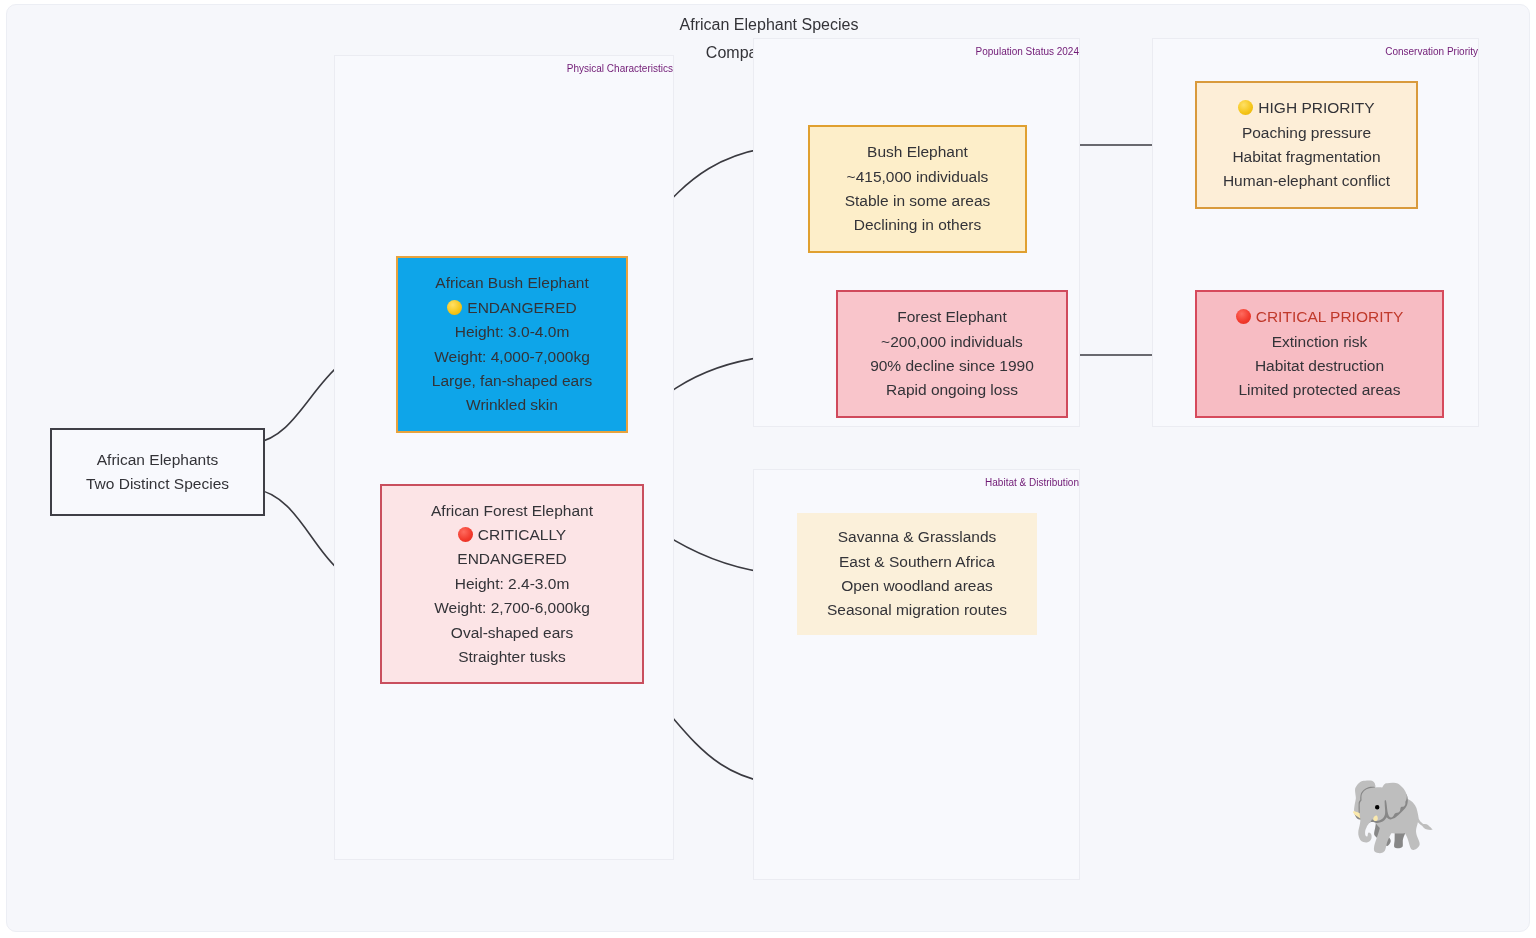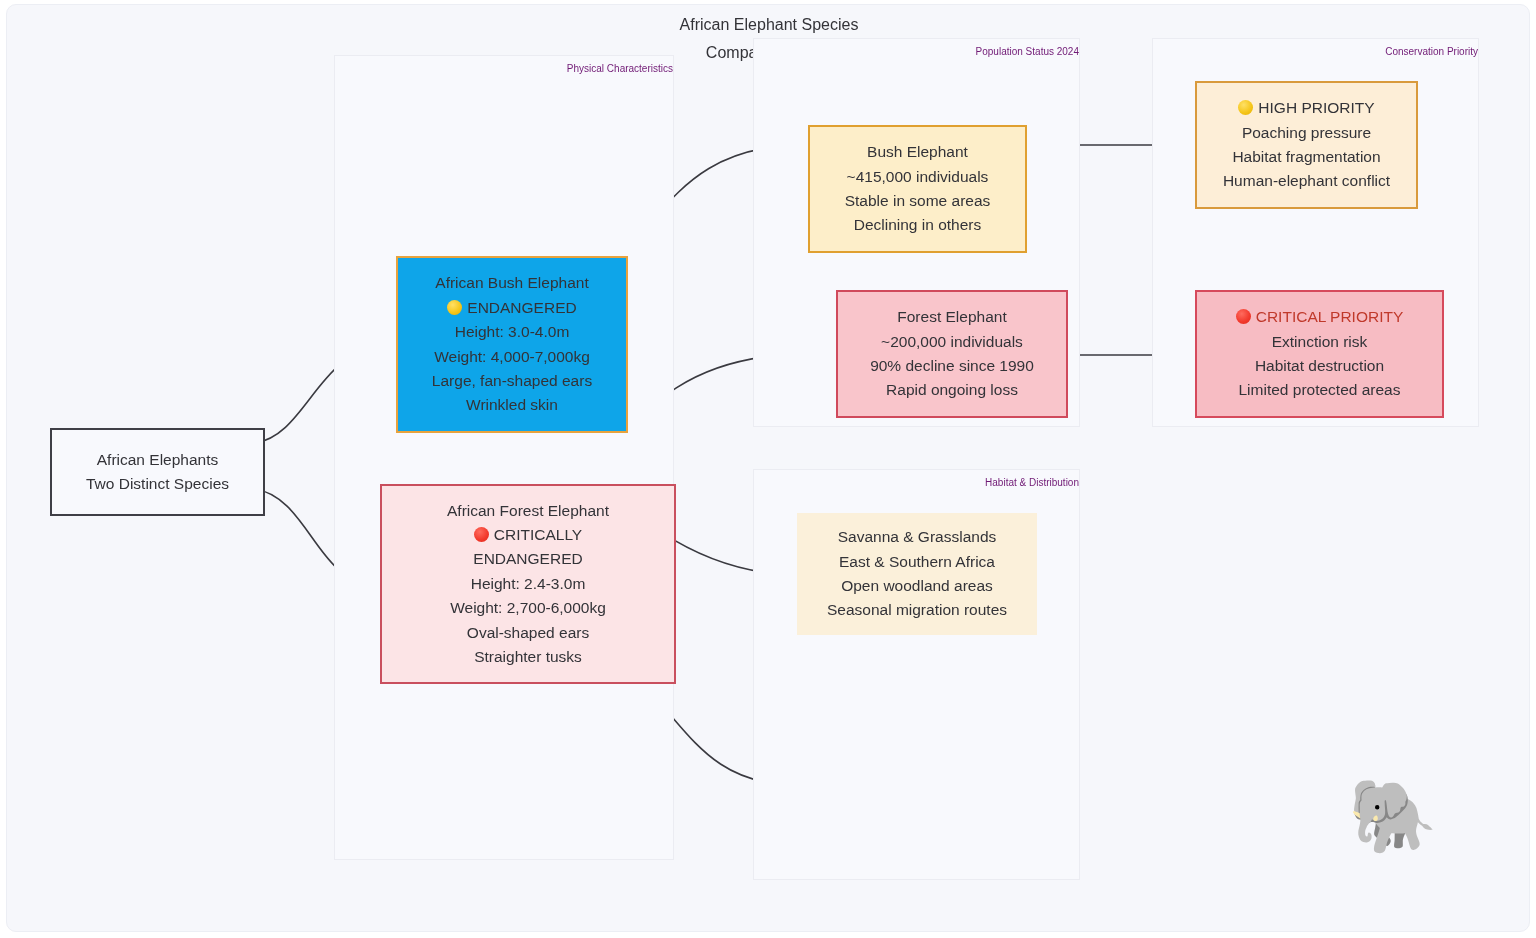--- a/index.html
+++ b/index.html
@@ -200,21 +200,21 @@
     <div class="line">African Bush Elephant</div>
     <div class="line">
       <span class="dot yellow"></span><span>ENDANGERED</span>
     </div>
     <div class="line">Height: 3.0-4.0m</div>
     <div class="line">Weight: 4,000-7,000kg</div>
     <div class="line">Large, fan-shaped ears</div>
     <div class="line">Wrinkled skin</div>
   </div>
 
-  <div class="node forest" style="left:373px; top:479px; width:296px; height:200px;">
+  <div class="node forest" style="left:373px; top:479px; width:264px; height:200px;">
     <div class="line">African Forest Elephant</div>
     <div class="line">
       <span class="dot red"></span><span>CRITICALLY</span>
     </div>
     <div class="line">ENDANGERED</div>
     <div class="line">Height: 2.4-3.0m</div>
     <div class="line">Weight: 2,700-6,000kg</div>
     <div class="line">Oval-shaped ears</div>
     <div class="line">Straighter tusks</div>
   </div>

